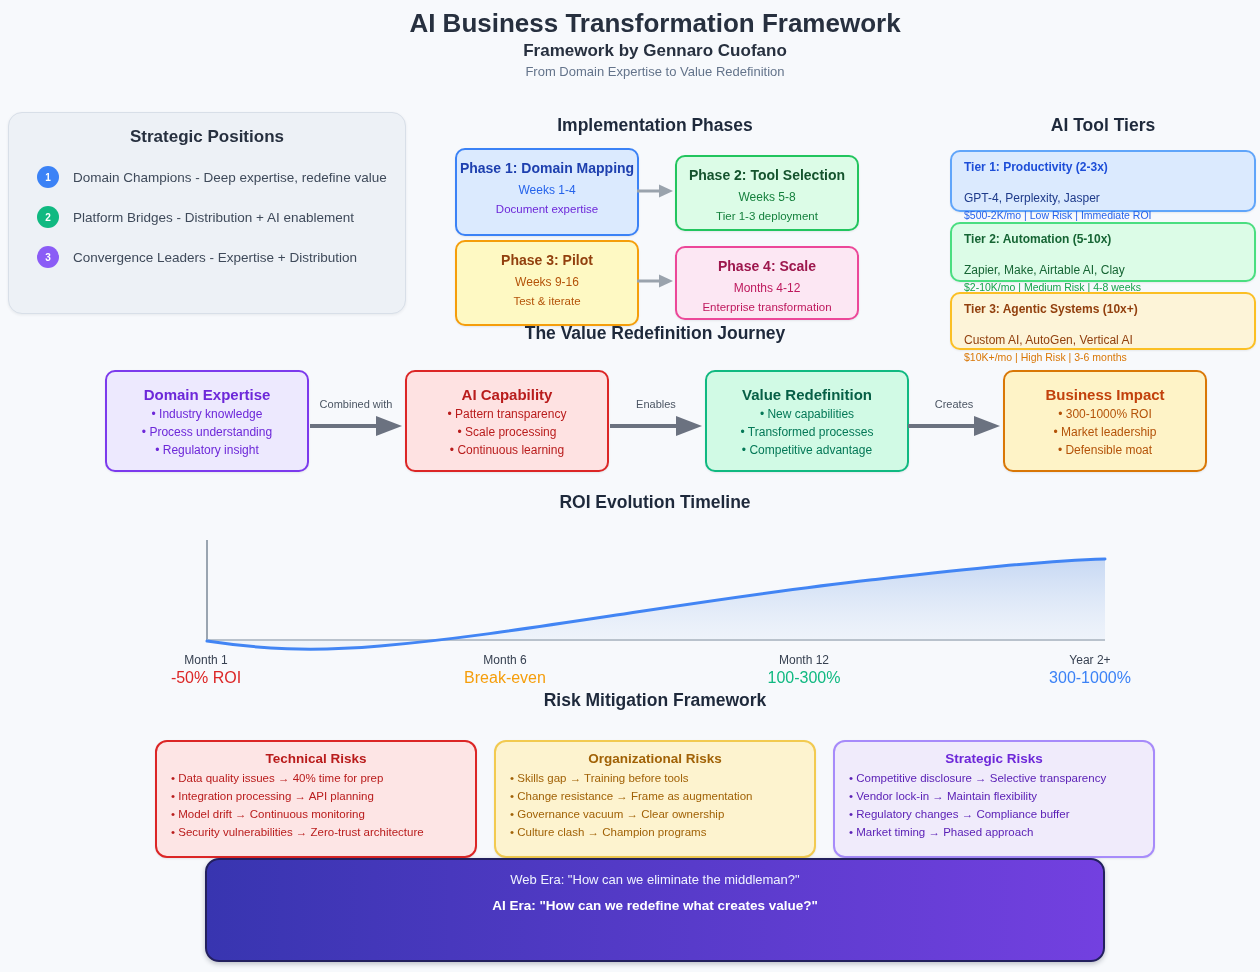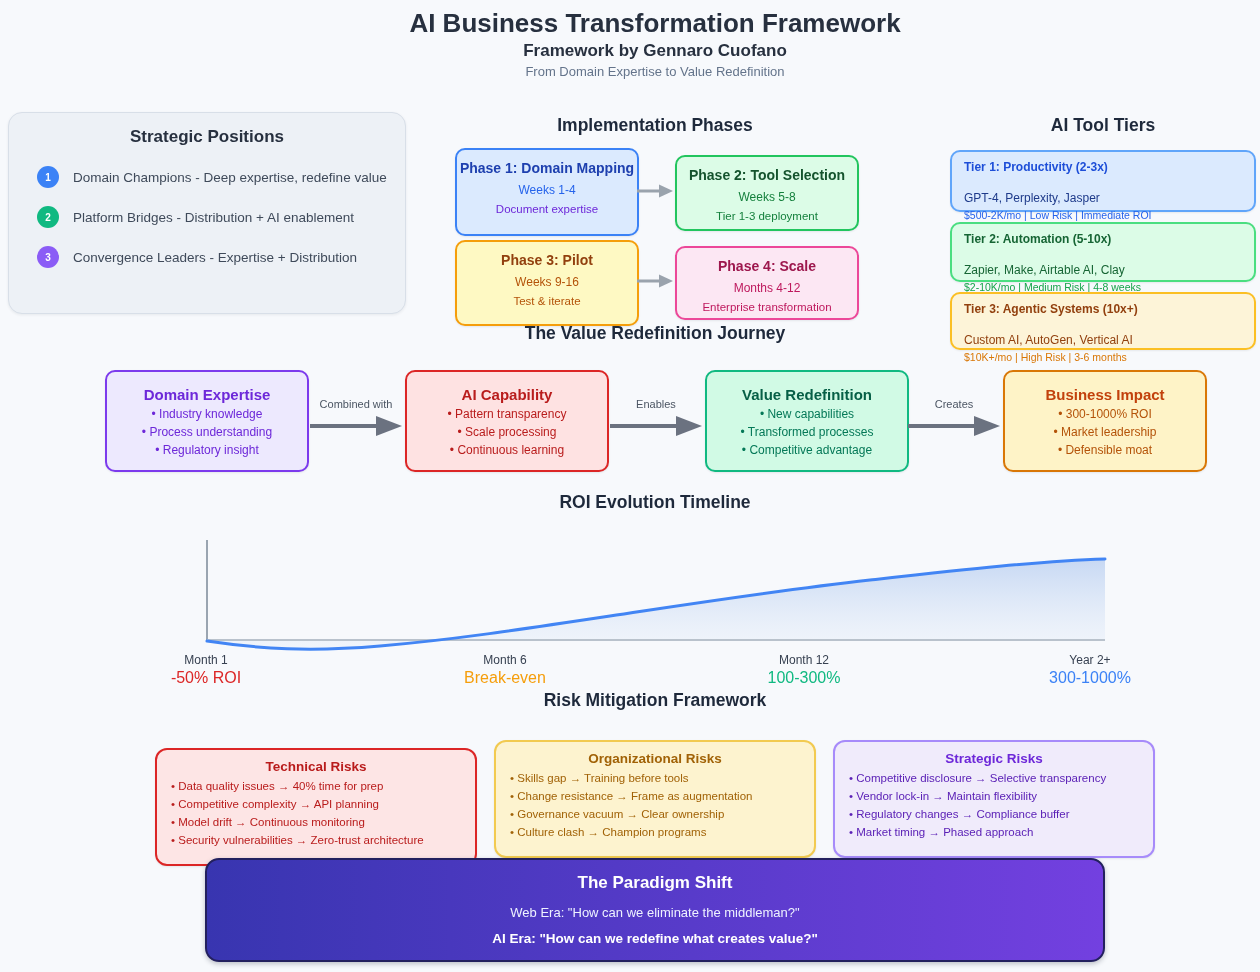--- a/index.html
+++ b/index.html
@@ -228,39 +228,38 @@
 <div class="abs tick" style="left:460px;top:653px;">Month 6</div>
 <div class="abs tick" style="left:759px;top:653px;">Month 12</div>
 <div class="abs tick" style="left:1045px;top:653px;">Year 2+</div>
 <div class="abs sublbl c-red" style="left:161px;top:669px;">-50% ROI</div>
 <div class="abs sublbl c-orange" style="left:460px;top:669px;">Break-even</div>
 <div class="abs sublbl c-green" style="left:759px;top:669px;">100-300%</div>
 <div class="abs sublbl c-blue" style="left:1045px;top:669px;">300-1000%</div>
 
 <div class="abs h-section" style="left:355px;top:690px;width:600px;">Risk Mitigation Framework</div>
 
-<div class="abs rbox r1" style="left:155px;margin-top:8px;">
+<div class="abs rbox r1" style="left:155px;">
   <div class="t">Technical Risks</div>
   <div class="b">• Data quality issues → 40% time for prep</div>
-  <div class="b">• Competitive complexity → API planning</div>
+  <div class="b">• Integration processing → API planning</div>
   <div class="b">• Model drift → Continuous monitoring</div>
   <div class="b">• Security vulnerabilities → Zero-trust architecture</div>
 </div>
 <div class="abs rbox r2" style="left:494px;">
   <div class="t">Organizational Risks</div>
   <div class="b">• Skills gap → Training before tools</div>
   <div class="b">• Change resistance → Frame as augmentation</div>
   <div class="b">• Governance vacuum → Clear ownership</div>
   <div class="b">• Culture clash → Champion programs</div>
 </div>
 <div class="abs rbox r3" style="left:833px;">
   <div class="t">Strategic Risks</div>
   <div class="b">• Competitive disclosure → Selective transparency</div>
   <div class="b">• Vendor lock-in → Maintain flexibility</div>
   <div class="b">• Regulatory changes → Compliance buffer</div>
   <div class="b">• Market timing → Phased approach</div>
 </div>
 
 <div class="abs paradigm">
-  <div class="t">The Paradigm Shift</div>
   <div class="l1">Web Era: "How can we eliminate the middleman?"</div>
   <div class="l2">AI Era: "How can we redefine what creates value?"</div>
 </div>
 
 </body></html>

